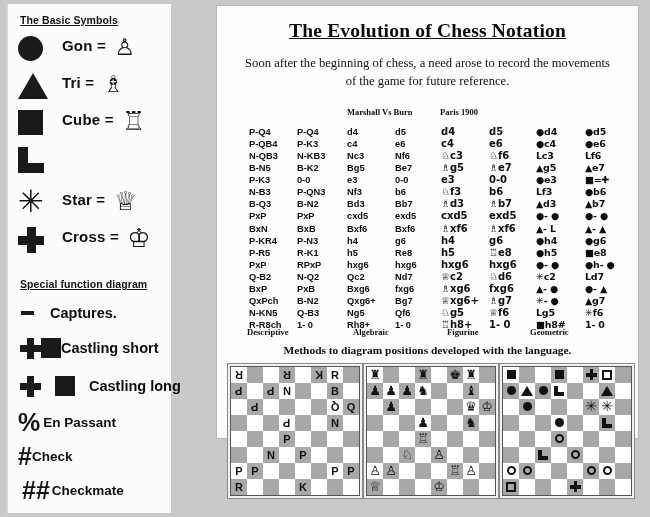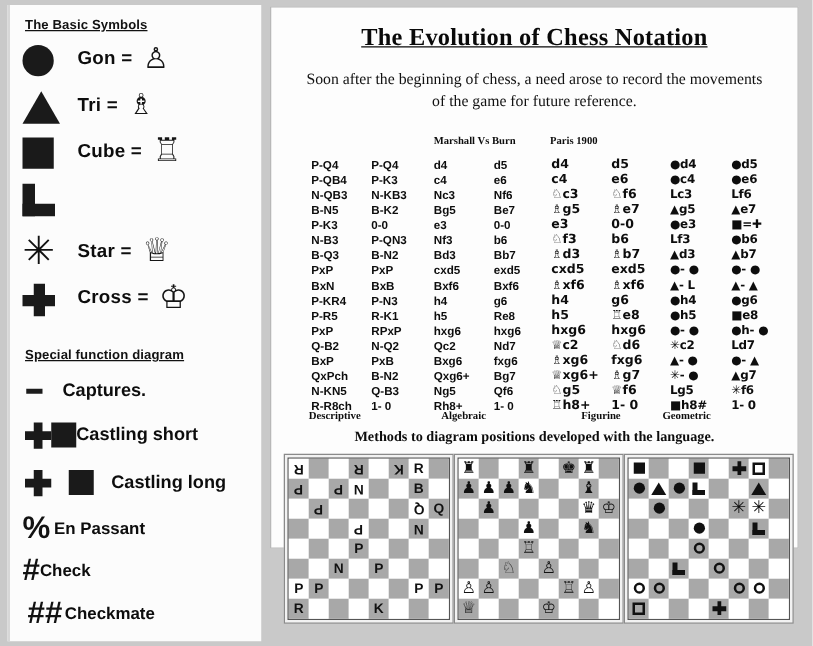--- a/index.html
+++ b/index.html
@@ -6,21 +6,21 @@
   body{
     width:650px;height:517px;overflow:hidden;
     background:#c9c9c9;
     font-family:"Liberation Sans", sans-serif;
     -webkit-font-smoothing:antialiased;
   }
   .page{position:relative;width:650px;height:517px;box-sizing:border-box;}
 
   
   .left-panel{
-    position:absolute;left:6px;top:4px;width:203px;height:509px;
+    position:absolute;left:6px;top:4px;width:165px;height:509px;
     background:#fcfcfc;box-sizing:border-box;
     border-left:2px solid #d7d7d7;
     padding:8px 6px 0 10px;
   }
   .sec-head{
     font-size:10.5px;font-weight:bold;color:#121212;
     text-decoration:underline;letter-spacing:0.1px;
     margin:2px 0 10px 2px;
   }
   .sec-head.second{margin:4px 0 8px 2px;}
@@ -94,21 +94,21 @@
   .c3{left:122px;} .c4{left:170px;}
   .c5{left:216px;} .c6{left:264px;}
   .c7{left:311px;} .c8{left:360px;}
 
   .fig{font-family:"DejaVu Sans",sans-serif;font-size:10px;}
   .geo{font-family:"DejaVu Sans",sans-serif;font-size:9.5px;letter-spacing:-0.2px;}
 
   .nota-labels{position:relative;height:14px;margin-top:1px;
     font-family:"Liberation Serif",serif;font-weight:bold;font-size:8.6px;color:#0d0d0d;}
   .nota-labels span{position:absolute;top:0;}
-  .nl1{left:22px;} .nl2{left:128px;} .nl3{left:240px;} .nl4{left:305px;}
+  .nl1{left:22px;} .nl2{left:128px;} .nl3{left:222px;} .nl4{left:305px;}
 
   .methods{
     text-align:center;font-family:"Liberation Serif",serif;
     font-weight:bold;font-size:11.4px;color:#0d0d0d;margin-top:3px;
   }
 
   
   .boards{position:relative;margin-top:7px;display:flex;justify-content:space-between;padding:0 2px;}
   .board-wrap{
     border:1px solid #8a8a8a;padding:2px;background:#f2f2f2;

